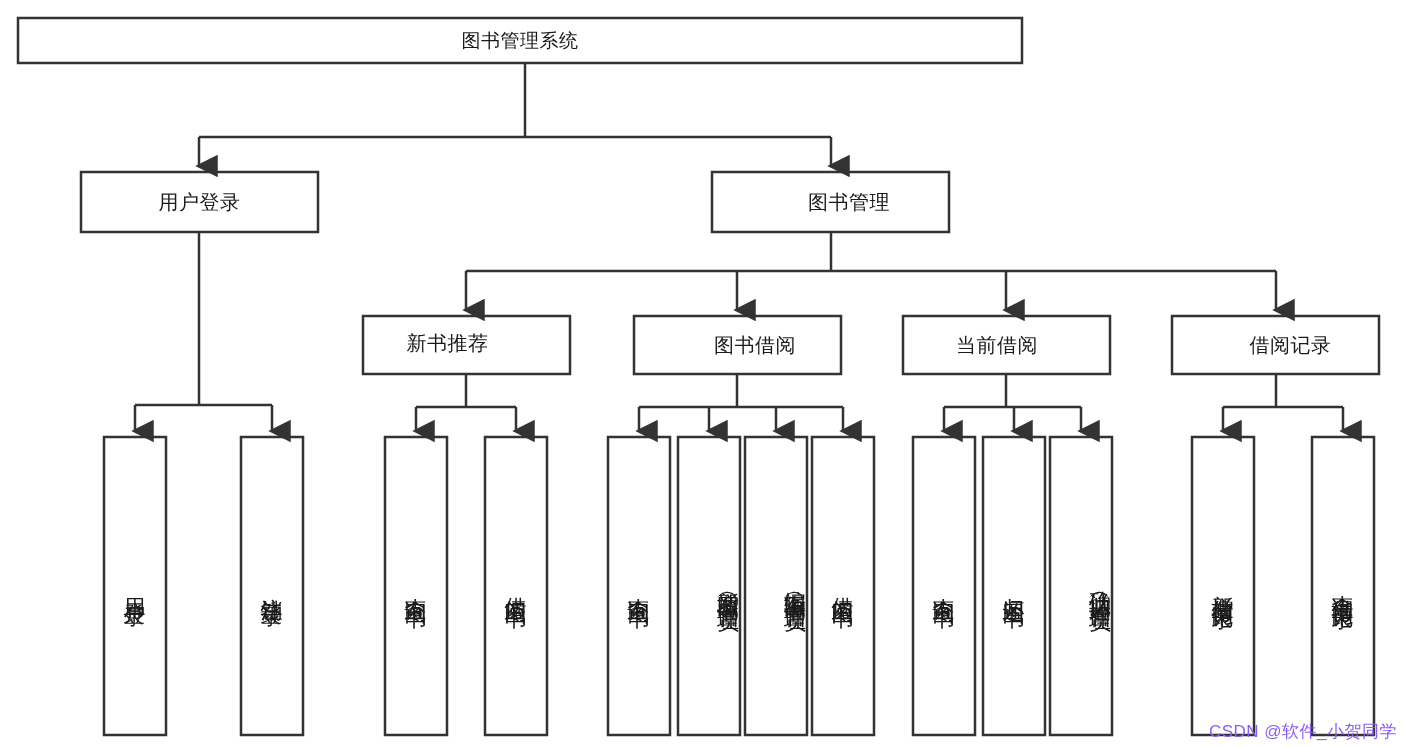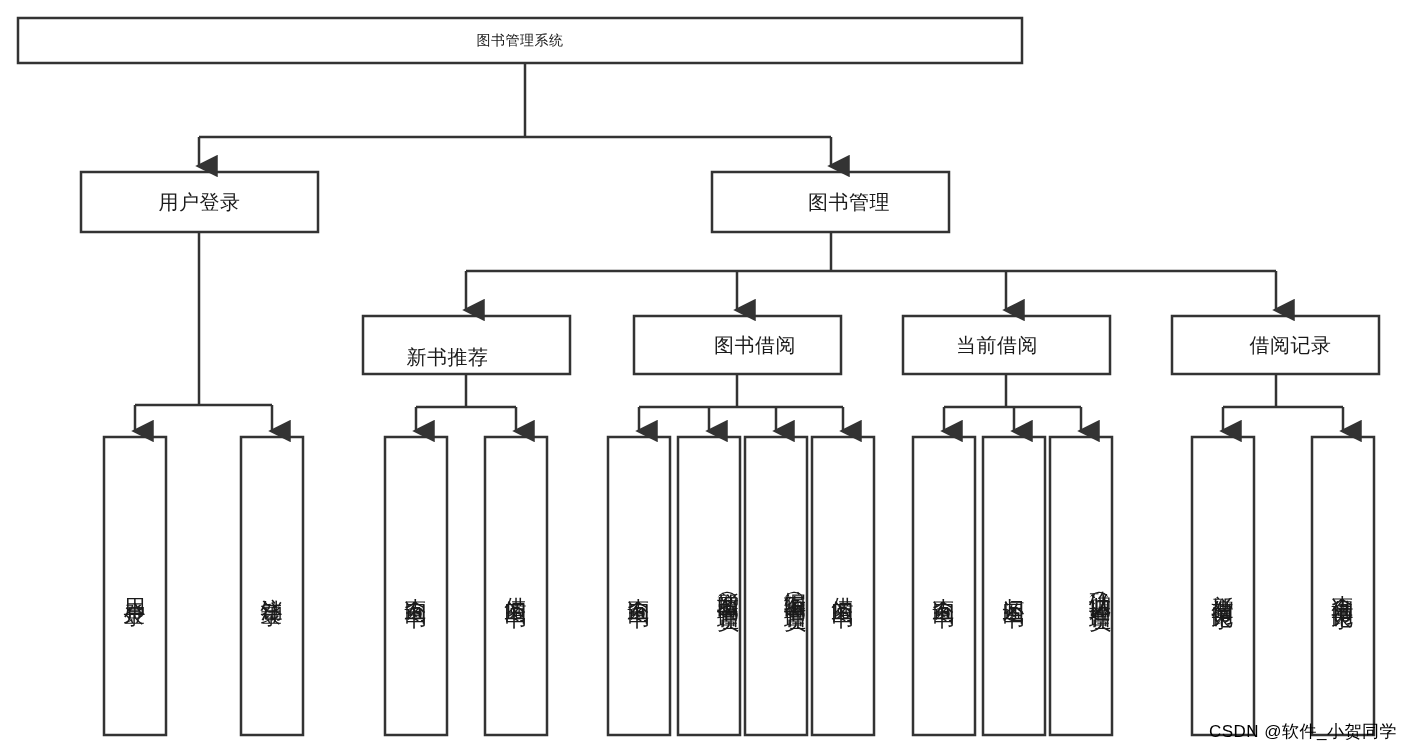--- a/index.html
+++ b/index.html
@@ -59,28 +59,28 @@
     letter-spacing: 0.5px;
   }
   .node-label.vertical {
     writing-mode: vertical-rl;
     text-orientation: upright;
     font-size: 22px;
     letter-spacing: 3px;
     white-space: normal;
   }
   #root-title {
-    font-size: 14px;
+    font-size: 19px;
   }
   .watermark {
     position: absolute;
     right: 8px;
     bottom: 4px;
     font-size: 17px;
-    color: #000000;
+    color: #8b5cf6;
     font-family: "Liberation Sans", "DejaVu Sans", sans-serif;
     letter-spacing: 0.5px;
     pointer-events: none;
   }
 </style>
 </head>
 <body>
 
 <div id="diagram-root">
 
@@ -158,21 +158,21 @@
     <path class="conn" d="M 1223 407 L 1343 407"></path>
     <path class="conn" marker-end="url(#arrow)" d="M 1223 407 L 1223 431"></path>
     <path class="conn" marker-end="url(#arrow)" d="M 1343 407 L 1343 431"></path>
   </svg>
 
   <div class="node-label horizontal" id="root-title" style="left:18px; top:18px; width:1004px; height:45px;">图书管理系统</div>
 
   <div class="node-label horizontal" style="left:81px; top:172px; width:237px; height:60px;">用户登录</div>
   <div class="node-label horizontal" style="left:712px; top:172px; width:274px; height:60px;">图书管理</div>
 
-  <div class="node-label horizontal" style="left:363px; top:328px; width:169px; height:58px;font-family:Liberation Serif, serif;">新书推荐</div>
+  <div class="node-label horizontal" style="left:363px; top:314px; width:169px; height:58px;font-family:Liberation Serif, serif;">新书推荐</div>
   <div class="node-label horizontal" style="left:634px; top:316px; width:242px; height:58px;">图书借阅</div>
   <div class="node-label horizontal" style="left:903px; top:316px; width:188px; height:58px;">当前借阅</div>
   <div class="node-label horizontal" style="left:1172px; top:316px; width:237px; height:58px;">借阅记录</div>
 
   <div class="node-label vertical" style="left:104px; top:437px; width:62px; height:298px;">用户登录</div>
   <div class="node-label vertical" style="left:241px; top:437px; width:62px; height:298px;">注销登录</div>
 
   <div class="node-label vertical" style="left:385px; top:437px; width:62px; height:298px;">查询图书</div>
   <div class="node-label vertical" style="left:485px; top:437px; width:62px; height:298px;">借阅图书</div>
 

